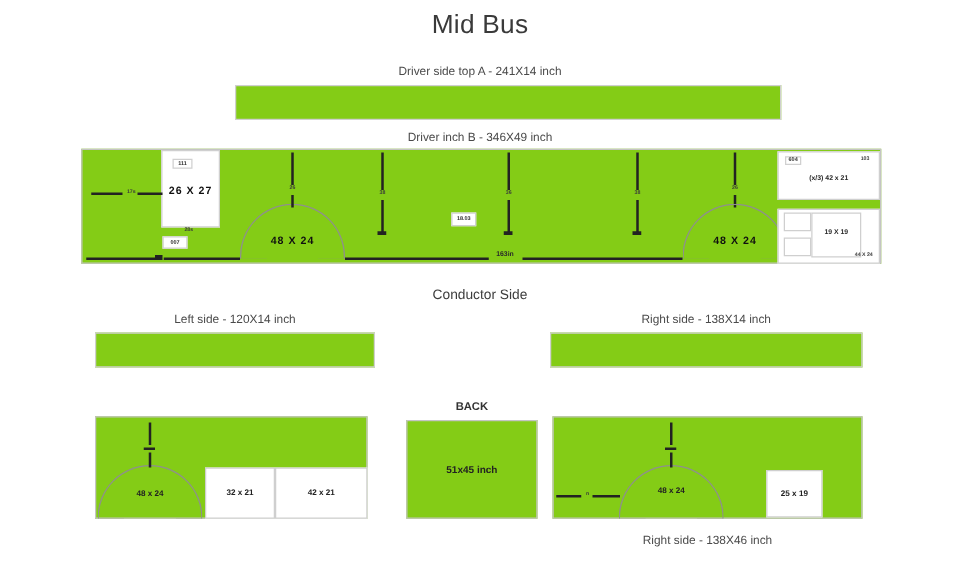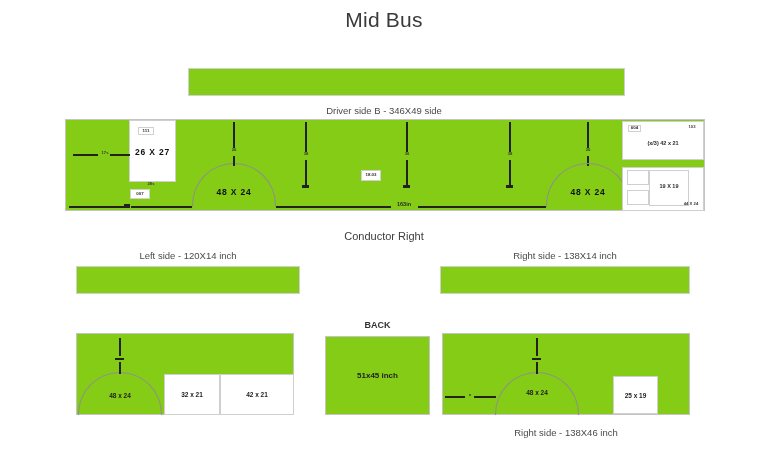--- a/index.html
+++ b/index.html
@@ -149,23 +149,24 @@
     background: transparent;
   }
 </style>
 </head>
 <body>
 
 <div class="page">
 
   <div class="main-title">Mid Bus</div>
 
+  <div class="section-label" style="left:0;right:0;top:52px;">Driver side top  A - 241X14 inch</div>
   <div class="panel" style="left:188px; top:68px; width:437px; height:28px;"></div>
 
-  <div class="section-label" style="left:0;right:0;top:105px;">Driver side  B - 346X49 side</div>
+  <div class="section-label" style="left:0;right:0;top:105px;">Driver inch  B - 346X49 inch</div>
 
   <div class="panel panel-strong" style="left:65px; top:119px; width:640px; height:92px;">
 
     <div class="box" style="left:63px; top:0px; width:47px; height:62px;"></div>
     <div class="boxed-tiny" style="left:72px; top:7px; width:16px; height:8px;">111</div>
     <div class="dim-bold" style="left:63px; top:27px; width:47px; text-align:center;">26 X 27</div>
 
     <div class="hline" style="left:7px; top:34px; width:25px;"></div>
     <div class="dim-tiny" style="left:33px; top:31px; width:12px;">17s</div>
     <div class="hline" style="left:44px; top:34px; width:20px;"></div>
@@ -221,21 +222,21 @@
     <div class="dim-small" style="left:556px; top:20px; width:82px;">(x/3) 42 x 21</div>
 
     <div class="box" style="left:556px; top:47px; width:82px; height:44px;"></div>
     <div class="box" style="left:561px; top:50px; width:22px; height:15px;"></div>
     <div class="box" style="left:561px; top:70px; width:22px; height:15px;"></div>
     <div class="box" style="left:583px; top:50px; width:40px; height:36px;"></div>
     <div class="dim-small" style="left:583px; top:63px; width:40px;">19 X 19</div>
     <div class="dim-tiny" style="left:612px; top:82px; width:26px;">44 X 24</div>
   </div>
 
-  <div class="section-label big" style="left:0;right:0;top:230px;">Conductor Right</div>
+  <div class="section-label big" style="left:0;right:0;top:230px;">Conductor Side</div>
 
   <div class="section-label" style="left:76px; top:250px; width:224px;">Left side - 120X14 inch</div>
   <div class="panel" style="left:76px; top:266px; width:224px; height:28px;"></div>
 
   <div class="section-label" style="left:440px; top:250px; width:250px;">Right side - 138X14 inch</div>
   <div class="panel" style="left:440px; top:266px; width:250px; height:28px;"></div>
 
   <div class="panel panel-strong" style="left:76px; top:333px; width:218px; height:82px;">
     <div class="arch" style="left:1px; top:38px; width:84px; height:43px;
          border-radius:42px 42px 0 0;"></div>

